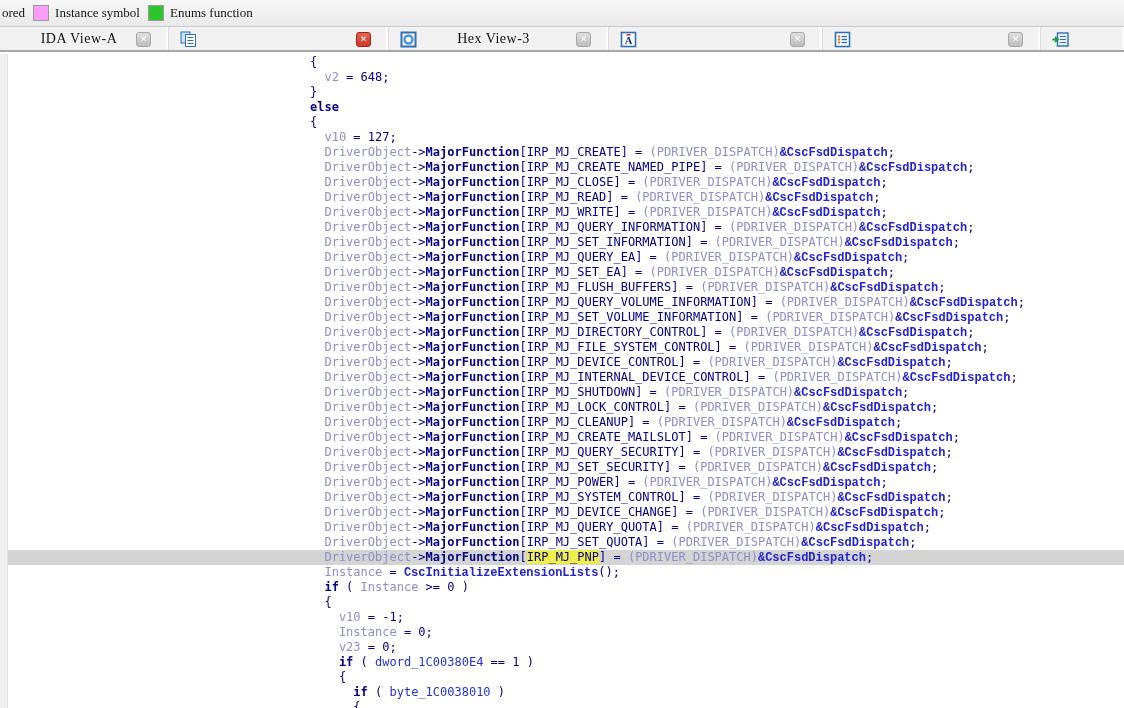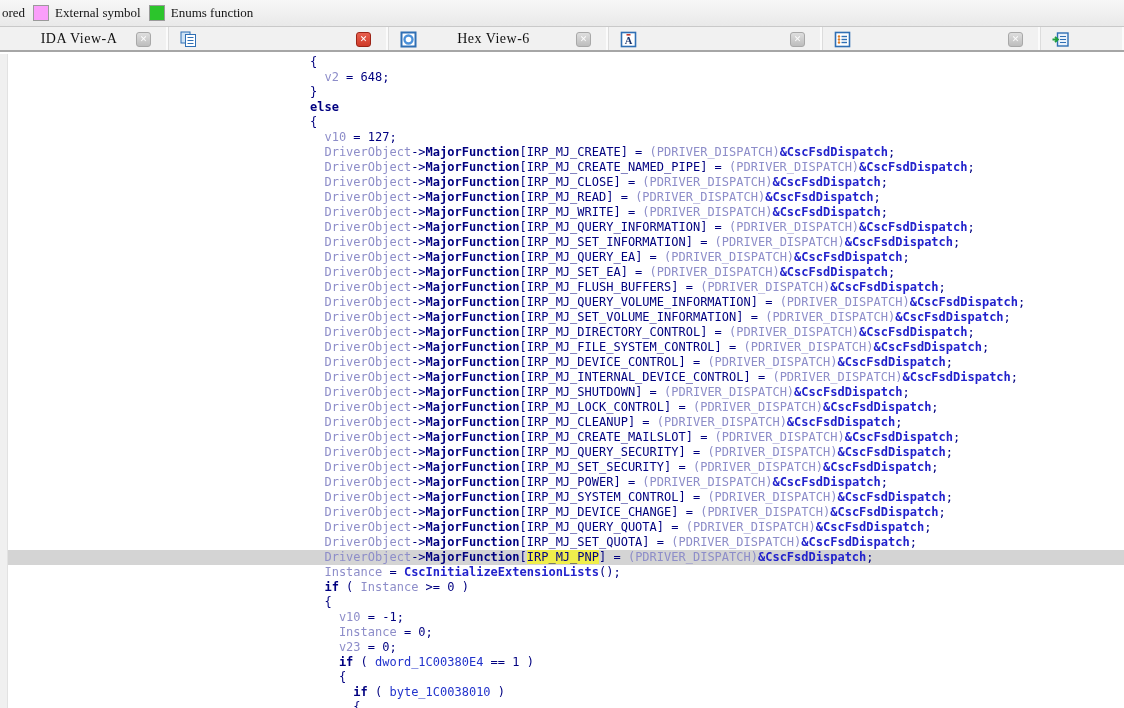--- a/index.html
+++ b/index.html
@@ -57,32 +57,32 @@
   .code-lines{
     position:absolute;top:1px;left:8px;right:0;
     font-family:"DejaVu Sans Mono",monospace;font-size:12px;line-height:15px;
     white-space:pre;
   }
   .cl{height:15px;}
   .cl.cur{background:var(--cur-line);}
   .t-k{color:var(--navy);font-weight:bold;}
   .t-n{color:var(--navy);}
   .t-v{color:var(--lavender);}
-  .t-f{color:var(--func);font-weight:bold;}
+  .t-f{color:var(--func);font-weight:bold;font-family:Liberation Mono, monospace;}
   .t-g{color:var(--global);margin-top:47px;}
   .t-y{color:var(--navy);background:var(--hl-yellow);}
 </style>
 </head>
 <body>
 
 <div class="legend-bar">
   <span class="legend-partial">ored</span>
   <span class="legend-item">
     <span class="swatch" style="background: rgb(250, 158, 250);"></span>
-    <span>External symbol</span>
+    <span>Instance symbol</span>
   </span>
   <span class="legend-item">
     <span class="swatch" style="background: rgb(44, 197, 44);"></span>
     <span>Enums function</span>
   </span>
 </div>
 
 <div class="tab-bar" id="tab-bar">
     <div class="tab" style="width: 168px;">
       <span class="tab-label">IDA View-A</span>
@@ -96,21 +96,21 @@
           <line x1="7.5" y1="9.5" x2="13.5" y2="9.5" stroke="#2f6fb4"></line>
           <line x1="7.5" y1="12.5" x2="13.5" y2="12.5" stroke="#2f6fb4"></line>
         </svg></span>
       <span class="close-btn close-red">✕</span>
     </div>
     <div class="tab" style="width: 220px;">
       <span class="tab-icon"><svg width="17" height="17" viewBox="0 0 17 17">
           <rect x="1.5" y="1.5" width="14" height="14" fill="#fff" stroke="#2f6fb4" stroke-width="2"></rect>
           <circle cx="8.5" cy="8.5" r="4" fill="none" stroke="#4a90d9" stroke-width="2.4"></circle>
         </svg></span>
-      <span class="tab-label">Hex View-6</span>
+      <span class="tab-label">Hex View-3</span>
       <span class="close-btn close-gray">✕</span>
     </div>
     <div class="tab" style="width: 214px;">
       <span class="tab-icon"><svg width="17" height="17" viewBox="0 0 17 17">
           <rect x="1.5" y="1.5" width="14" height="14" fill="#fff" stroke="#2f6fb4" stroke-width="1.6"></rect>
           <text x="8.5" y="12.5" font-size="10.5" font-weight="bold" fill="#17336b" text-anchor="middle" font-family="Liberation Serif,serif">A</text>
           <rect x="6.5" y="3" width="4" height="1.6" fill="#c23b2e"></rect>
         </svg></span>
       <span class="close-btn close-gray">✕</span>
     </div>

